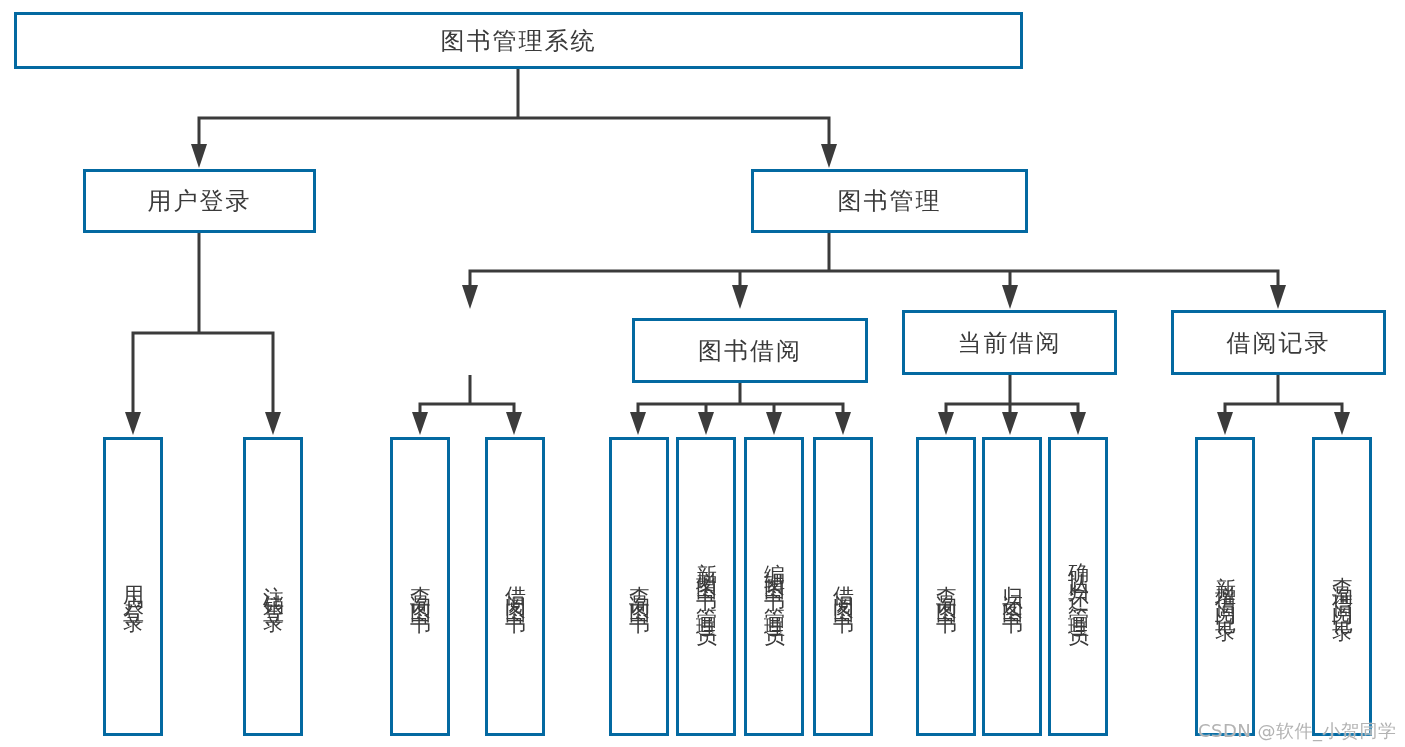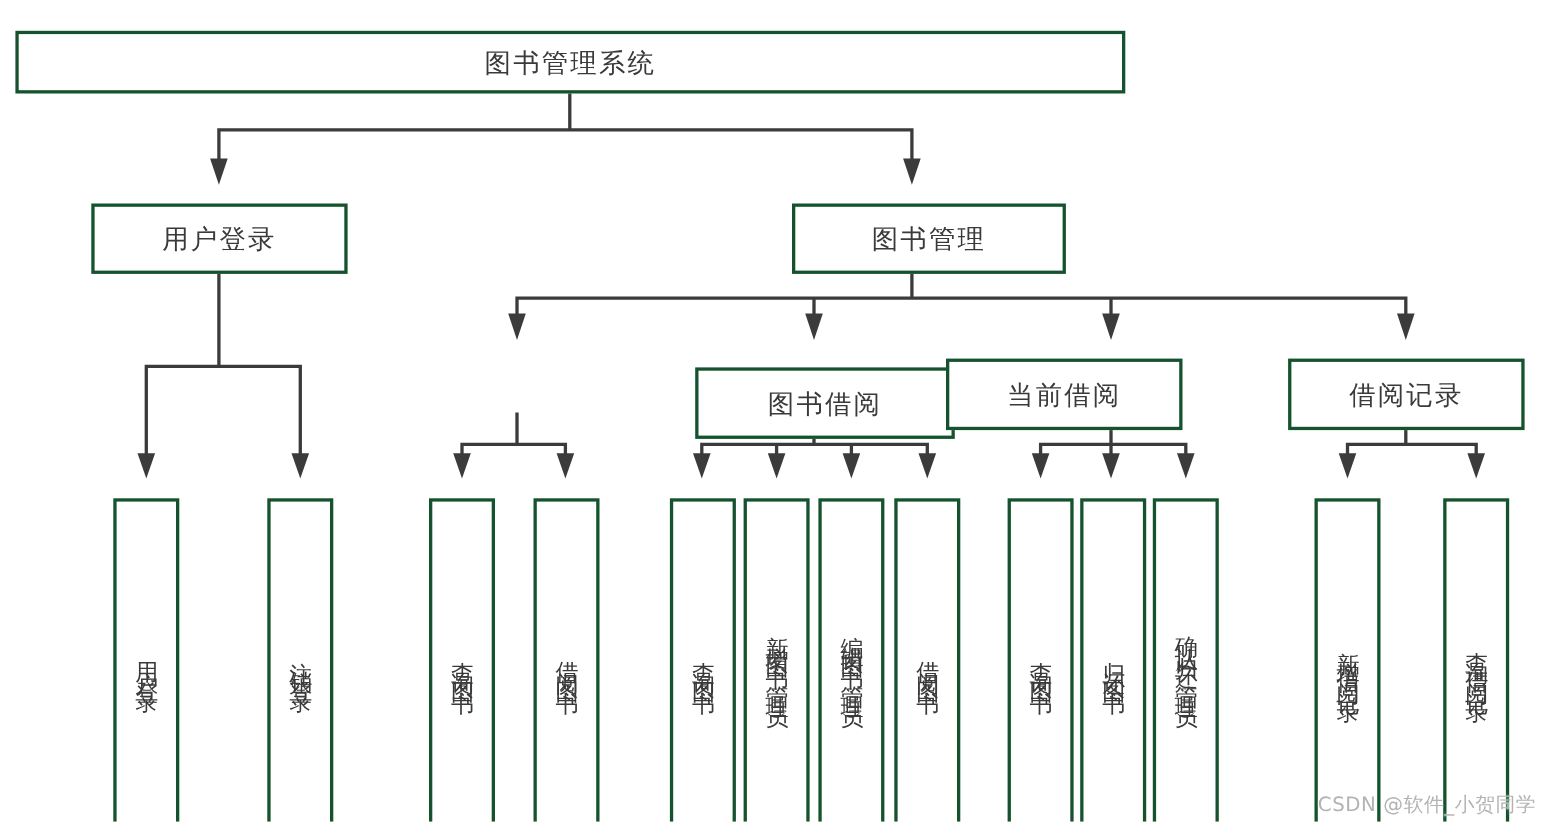--- a/index.html
+++ b/index.html
@@ -19,53 +19,52 @@
     position: absolute;
     left: 0;
     top: 0;
     width: 1405px;
     height: 747px;
     z-index: 1;
   }
   .node {
     position: absolute;
     box-sizing: border-box;
-    border: 3px solid #14532d;
+    border: 3px solid #0369a1;
     background: #ffffff;
     display: flex;
     align-items: center;
     justify-content: center;
     z-index: 2;
     color: #3a3a3a;
-    margin-top: 16px;
   }
   .hbox {
     font-size: 24px;
     letter-spacing: 2px;
     white-space: nowrap;
   }
   .vbox {
     font-size: 21px;
   }
   .vbox .vtext {
     writing-mode: vertical-rl;
     text-orientation: mixed;
     letter-spacing: 9px;
     line-height: 1;
     white-space: nowrap;
   }
   
   .n-root   { left: 14px;   top: 12px;  width: 1009px; height: 57px; }
   
   .n-l2a    { left: 83px;   top: 169px; width: 233px;  height: 64px; }
-  .n-l2b    { left: 720px;  top: 169px; width: 249px;  height: 64px; text-align: center; }
+  .n-l2b    { left: 751px;  top: 169px; width: 277px;  height: 64px; text-align: center; }
   
   .n-l3a    { left: 362px;  top: 310px; width: 215px;  height: 65px; }
   .n-l3b    { left: 632px;  top: 318px; width: 236px;  height: 65px; font-family: Liberation Mono, monospace; }
-  .n-l3c    { left: 860px;  top: 310px; width: 215px;  height: 65px; }
+  .n-l3c    { left: 902px;  top: 310px; width: 215px;  height: 65px; }
   .n-l3d    { left: 1171px; top: 310px; width: 215px;  height: 65px; }
   
   .leaf     { top: 437px;  height: 299px; width: 60px; }
   .n-a1 { left: 103px; }  .n-a2 { left: 243px; }
   .n-b1 { left: 390px; }  .n-b2 { left: 485px; }
   .n-c1 { left: 609px; }  .n-c2 { left: 676px; }  .n-c3 { left: 744px; }  .n-c4 { left: 813px; }
   .n-d1 { left: 916px; }  .n-d2 { left: 982px; }  .n-d3 { left: 1048px; }
   .n-e1 { left: 1195px; } .n-e2 { left: 1312px; }
 
   .watermark {

